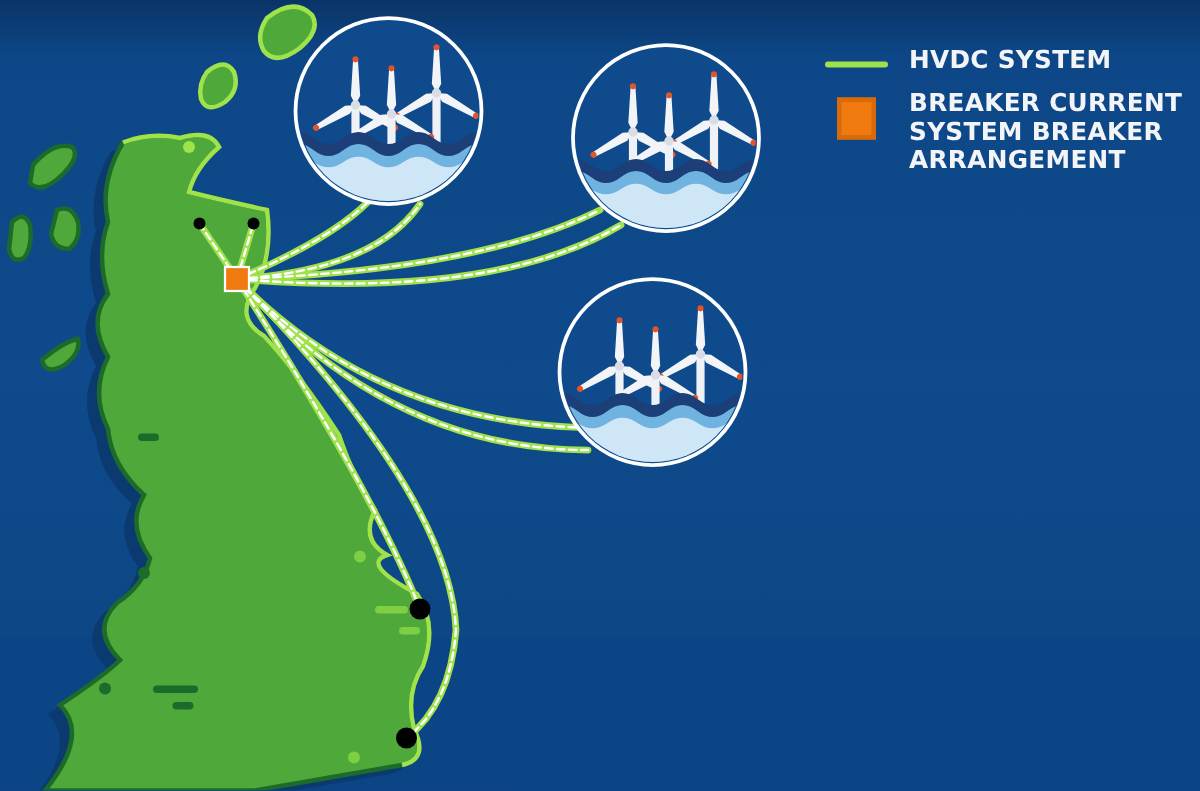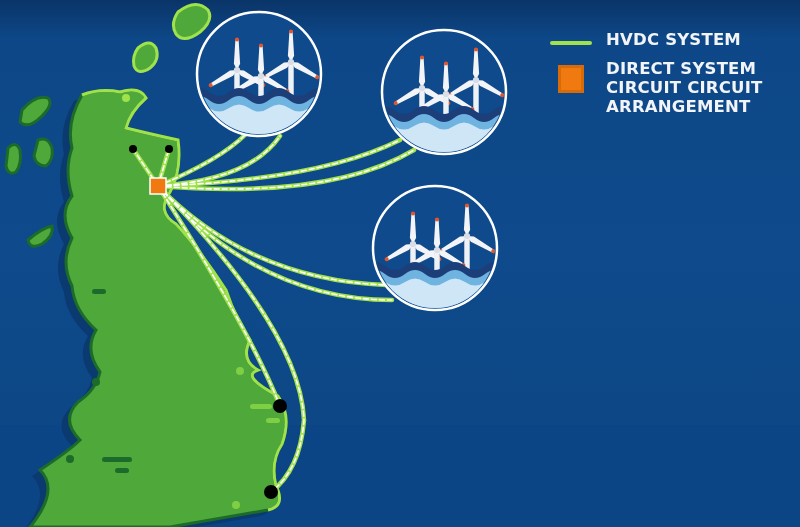--- a/index.html
+++ b/index.html
@@ -135,19 +135,19 @@
   <div class="legend">
     <div class="legend-row">
       <span class="legend-line-swatch"></span>
       <span class="legend-text">
         <span class="line">HVDC SYSTEM</span>
       </span>
     </div>
     <div class="legend-row">
       <span class="legend-square-swatch"></span>
       <span class="legend-text">
-        <span class="line">DIRECT SYSTEM</span>
-        <span class="line">CIRCUIT CIRCUIT</span>
+        <span class="line">BREAKER CURRENT</span>
+        <span class="line">SYSTEM BREAKER</span>
         <span class="line">ARRANGEMENT</span>
       </span>
     </div>
   </div>
 </div>
 
 </body></html>

